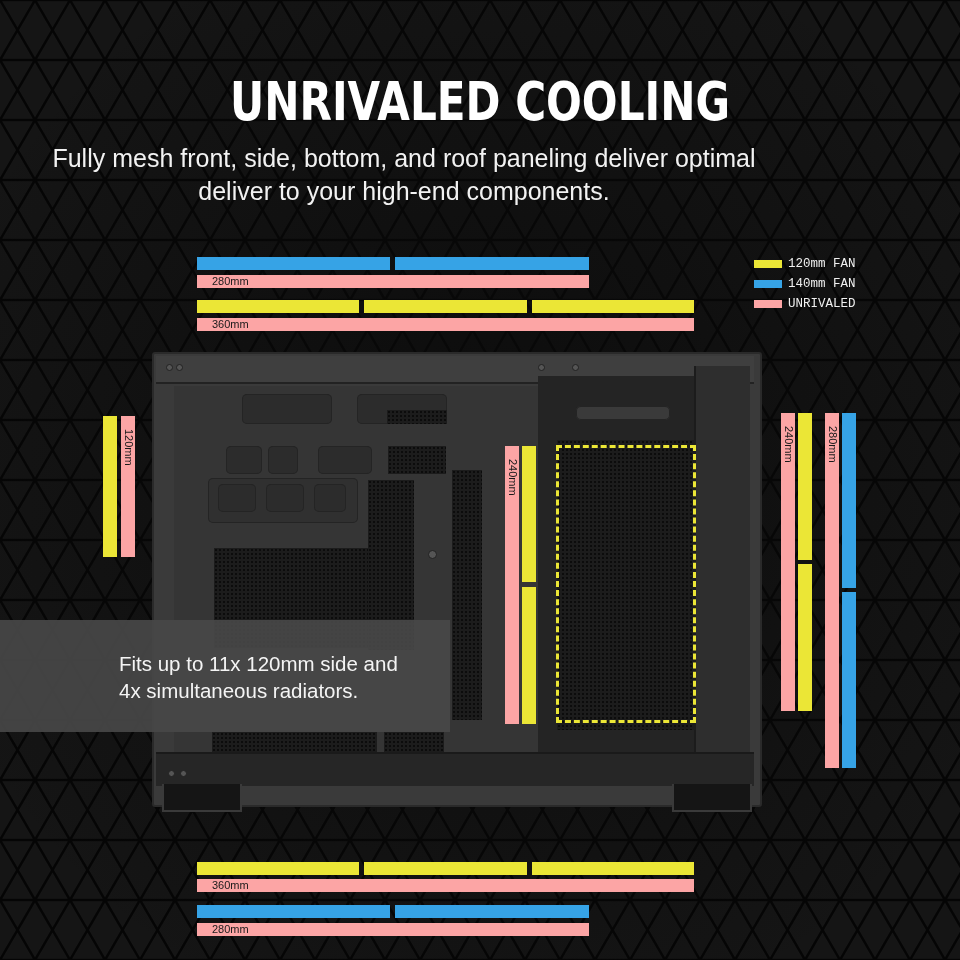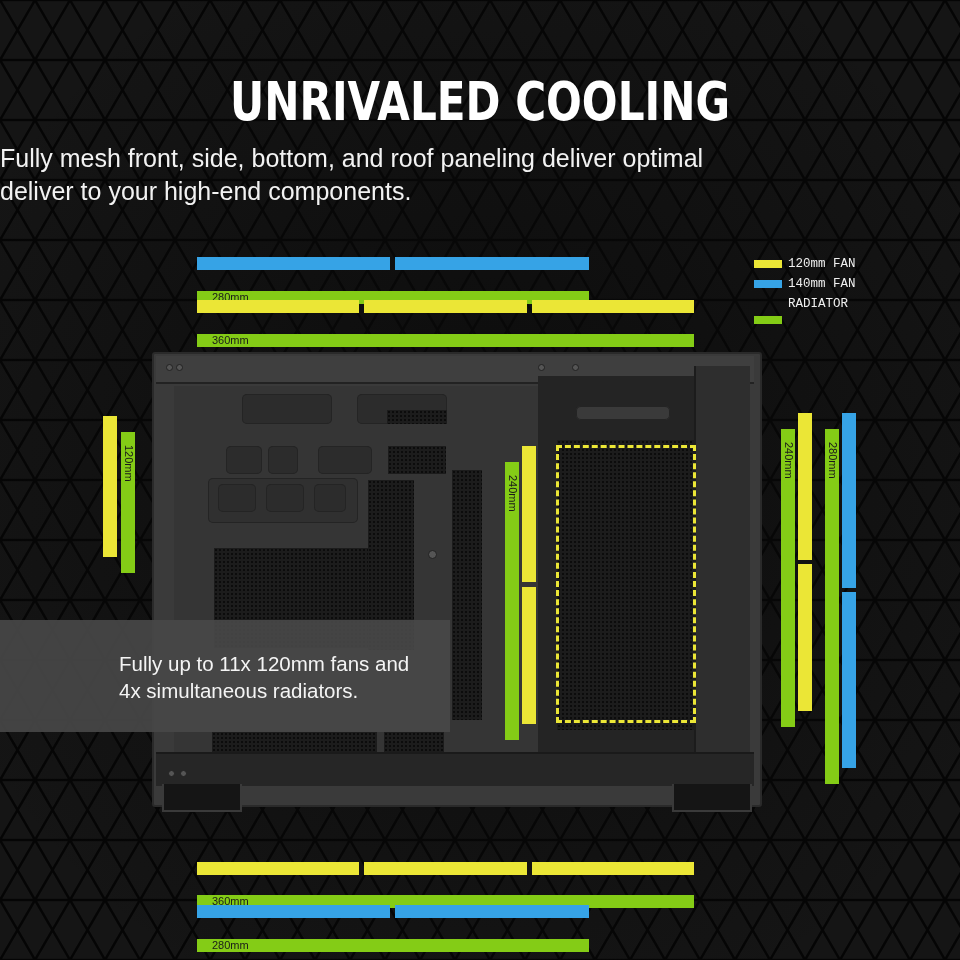--- a/index.html
+++ b/index.html
@@ -14,28 +14,28 @@
 
   .title {
     position: absolute; left: 0; width: 960px; top: 70px;
     text-align: center; font-family: "DejaVu Sans", sans-serif; font-weight: bold;
     font-size: 54px; letter-spacing: 0px; color: #fff;
     transform: scaleX(0.78); transform-origin: center;
     line-height: 64px;
   }
   .subtitle {
     position: absolute; left: 0; width: 808px; top: 142px;
-    text-align: left; font-size: 25px; line-height: 33px; color: #f2f2f2;
+    text-align: center; font-size: 25px; line-height: 33px; color: #f2f2f2;
   }
 
   
   .bar { position: absolute; }
   .y { background: #ebe636; }
   .b { background: #36a3e6; }
-  .g { background: #84cc16; color: #1a1a1a; font-size: 11px; margin-top: 16px; }
+  .g { background: #fca5a5; color: #1a1a1a; font-size: 11px; }
   .hlabel { padding-left: 15px; line-height: 13px; }
   .vlabel {
     writing-mode: vertical-rl; font-size: 11px; color: #1a1a1a;
     padding-top: 13px; line-height: 13px; text-align: left;
   }
 
   .legend { position: absolute; left: 754px; top: 257px; }
   .legend-item { position: absolute; left: 0; width: 140px; height: 14px; }
   .legend-swatch { position: absolute; left: 0; top: 3px; width: 28px; height: 8px; }
   .legend-label { position: absolute; left: 34px; top: 0; font-size: 12.5px; color: #f0f0f0; line-height: 14px; font-family: Liberation Mono, monospace; }
@@ -110,21 +110,21 @@
   <div class="legend-item" style="top:0px;">
     <div class="legend-swatch y"></div>
     <div class="legend-label">120mm FAN</div>
   </div>
   <div class="legend-item" style="top:20px;">
     <div class="legend-swatch b"></div>
     <div class="legend-label">140mm FAN</div>
   </div>
   <div class="legend-item" style="top:40px;">
     <div class="legend-swatch g"></div>
-    <div class="legend-label">RADIATOR</div>
+    <div class="legend-label">UNRIVALED</div>
   </div>
 </div>
 
 <div class="case">
   <div class="case-frame"></div>
   <div class="case-top"></div>
   <div class="screw" style="left:14px;top:12px;"></div>
   <div class="screw" style="left:24px;top:12px;"></div>
   <div class="screw" style="left:386px;top:12px;"></div>
   <div class="screw" style="left:420px;top:12px;"></div>
@@ -177,21 +177,21 @@
 </div>
 
 <div>
   <div class="bar g vlabel" style="left:825px;top:413px;width:14px;height:355px;">280mm</div>
   <div class="bar b" style="left:842px;top:413px;width:14px;height:175px;"></div>
   <div class="bar b" style="left:842px;top:592px;width:14px;height:176px;"></div>
 </div>
 
 <div class="callout"></div>
 <div class="callout-text">
-  <div>Fully up to 11x 120mm fans and</div>
+  <div>Fits up to 11x 120mm side and</div>
   <div>4x simultaneous radiators.</div>
 </div>
 
 <div>
   <div class="bar y" style="left:197px;top:862px;width:162px;height:13px;"></div>
   <div class="bar y" style="left:364px;top:862px;width:163px;height:13px;"></div>
   <div class="bar y" style="left:532px;top:862px;width:162px;height:13px;"></div>
   <div class="bar g hlabel" style="left:197px;top:879px;width:497px;height:13px;">360mm</div>
 </div>
 <div>

